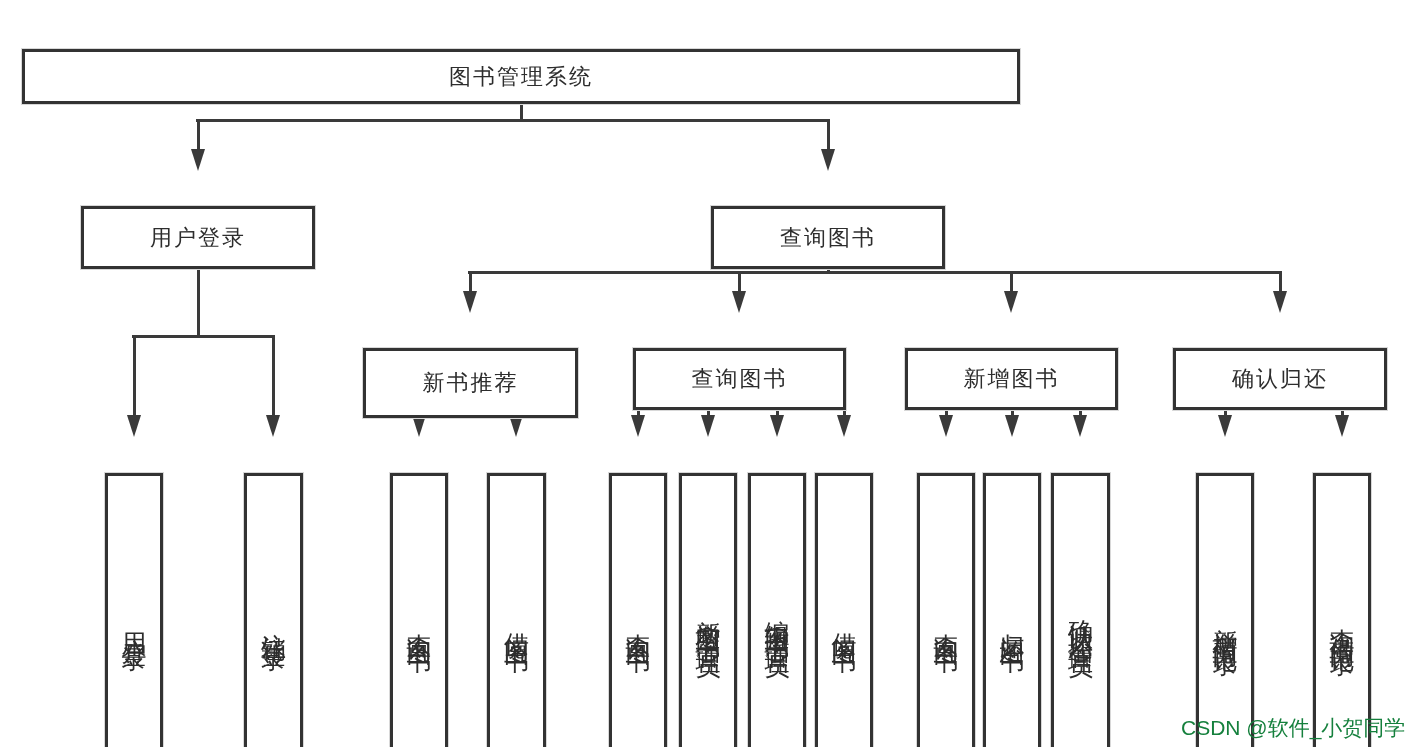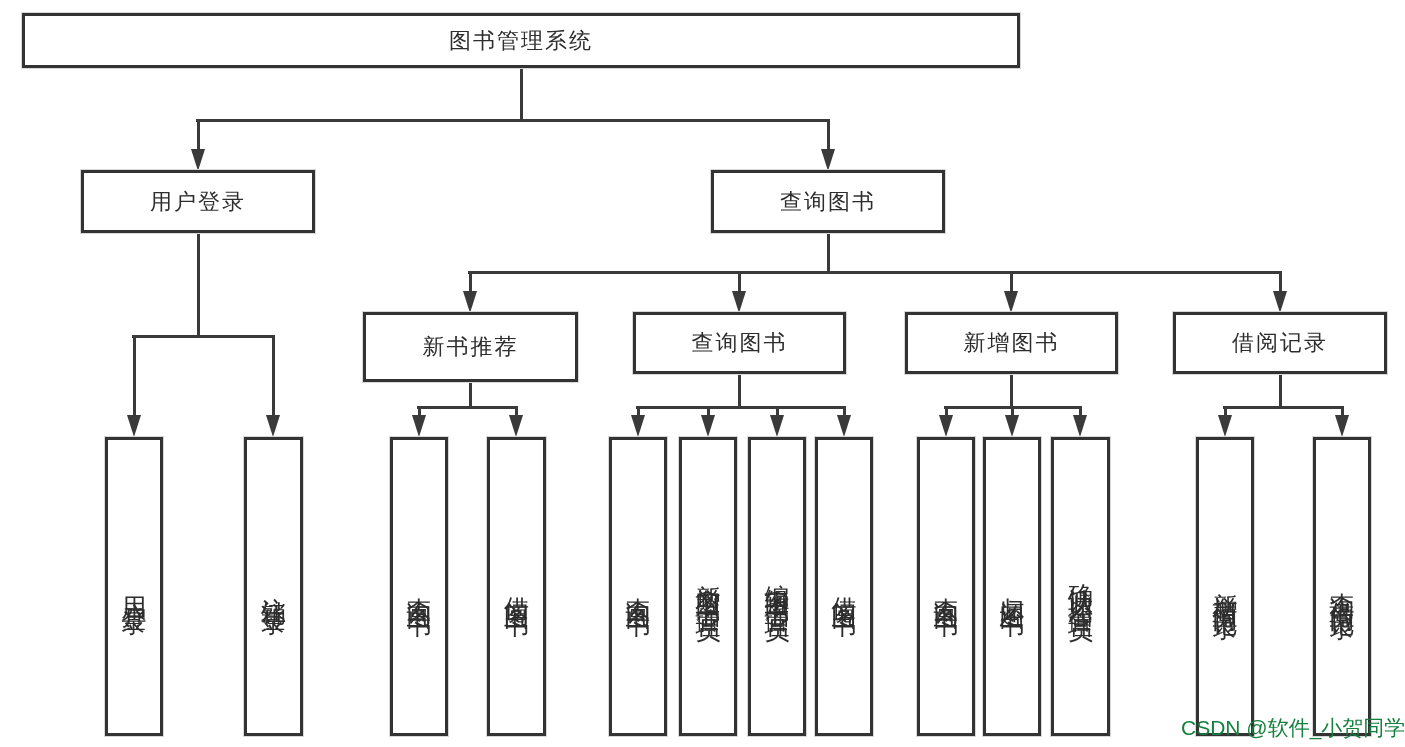--- a/index.html
+++ b/index.html
@@ -16,20 +16,21 @@
     overflow:hidden;
   }
   .node{
     position:absolute;
     box-sizing:border-box;
     border:3px solid var(--border);
     background:#ffffff;
     display:flex;align-items:center;justify-content:center;
     box-shadow:0 0 0 1px #d8d8d8;
     z-index:2;
+    margin-top:36px;
   }
   .node span{
     color:var(--text);
     font-size:22px;
     letter-spacing:2px;
     white-space:nowrap;
   }
   .node.v span{
     writing-mode:vertical-rl;
     text-orientation:mixed;
@@ -75,21 +76,21 @@
       <div class="node" style="left: 363px; top: 312px; width: 215px; height: 70px;">
         <span>新书推荐</span>
       </div>
       <div class="node" style="left: 633px; top: 312px; width: 213px; height: 62px;">
         <span>查询图书</span>
       </div>
       <div class="node" style="left: 905px; top: 312px; width: 213px; height: 62px;">
         <span>新增图书</span>
       </div>
       <div class="node" style="left: 1173px; top: 312px; width: 214px; height: 62px;">
-        <span>借阅记录</span>
+        <span>确认归还</span>
       </div>
       <div class="node v" style="left: 105px; top: 437px; width: 58px; height: 299px;">
         <span>用户登录</span>
       </div>
       <div class="node v" style="left: 244px; top: 437px; width: 59px; height: 299px;">
         <span>注销登录</span>
       </div>
       <div class="node v" style="left: 390px; top: 437px; width: 58px; height: 299px;">
         <span>查询图书</span>
       </div>

